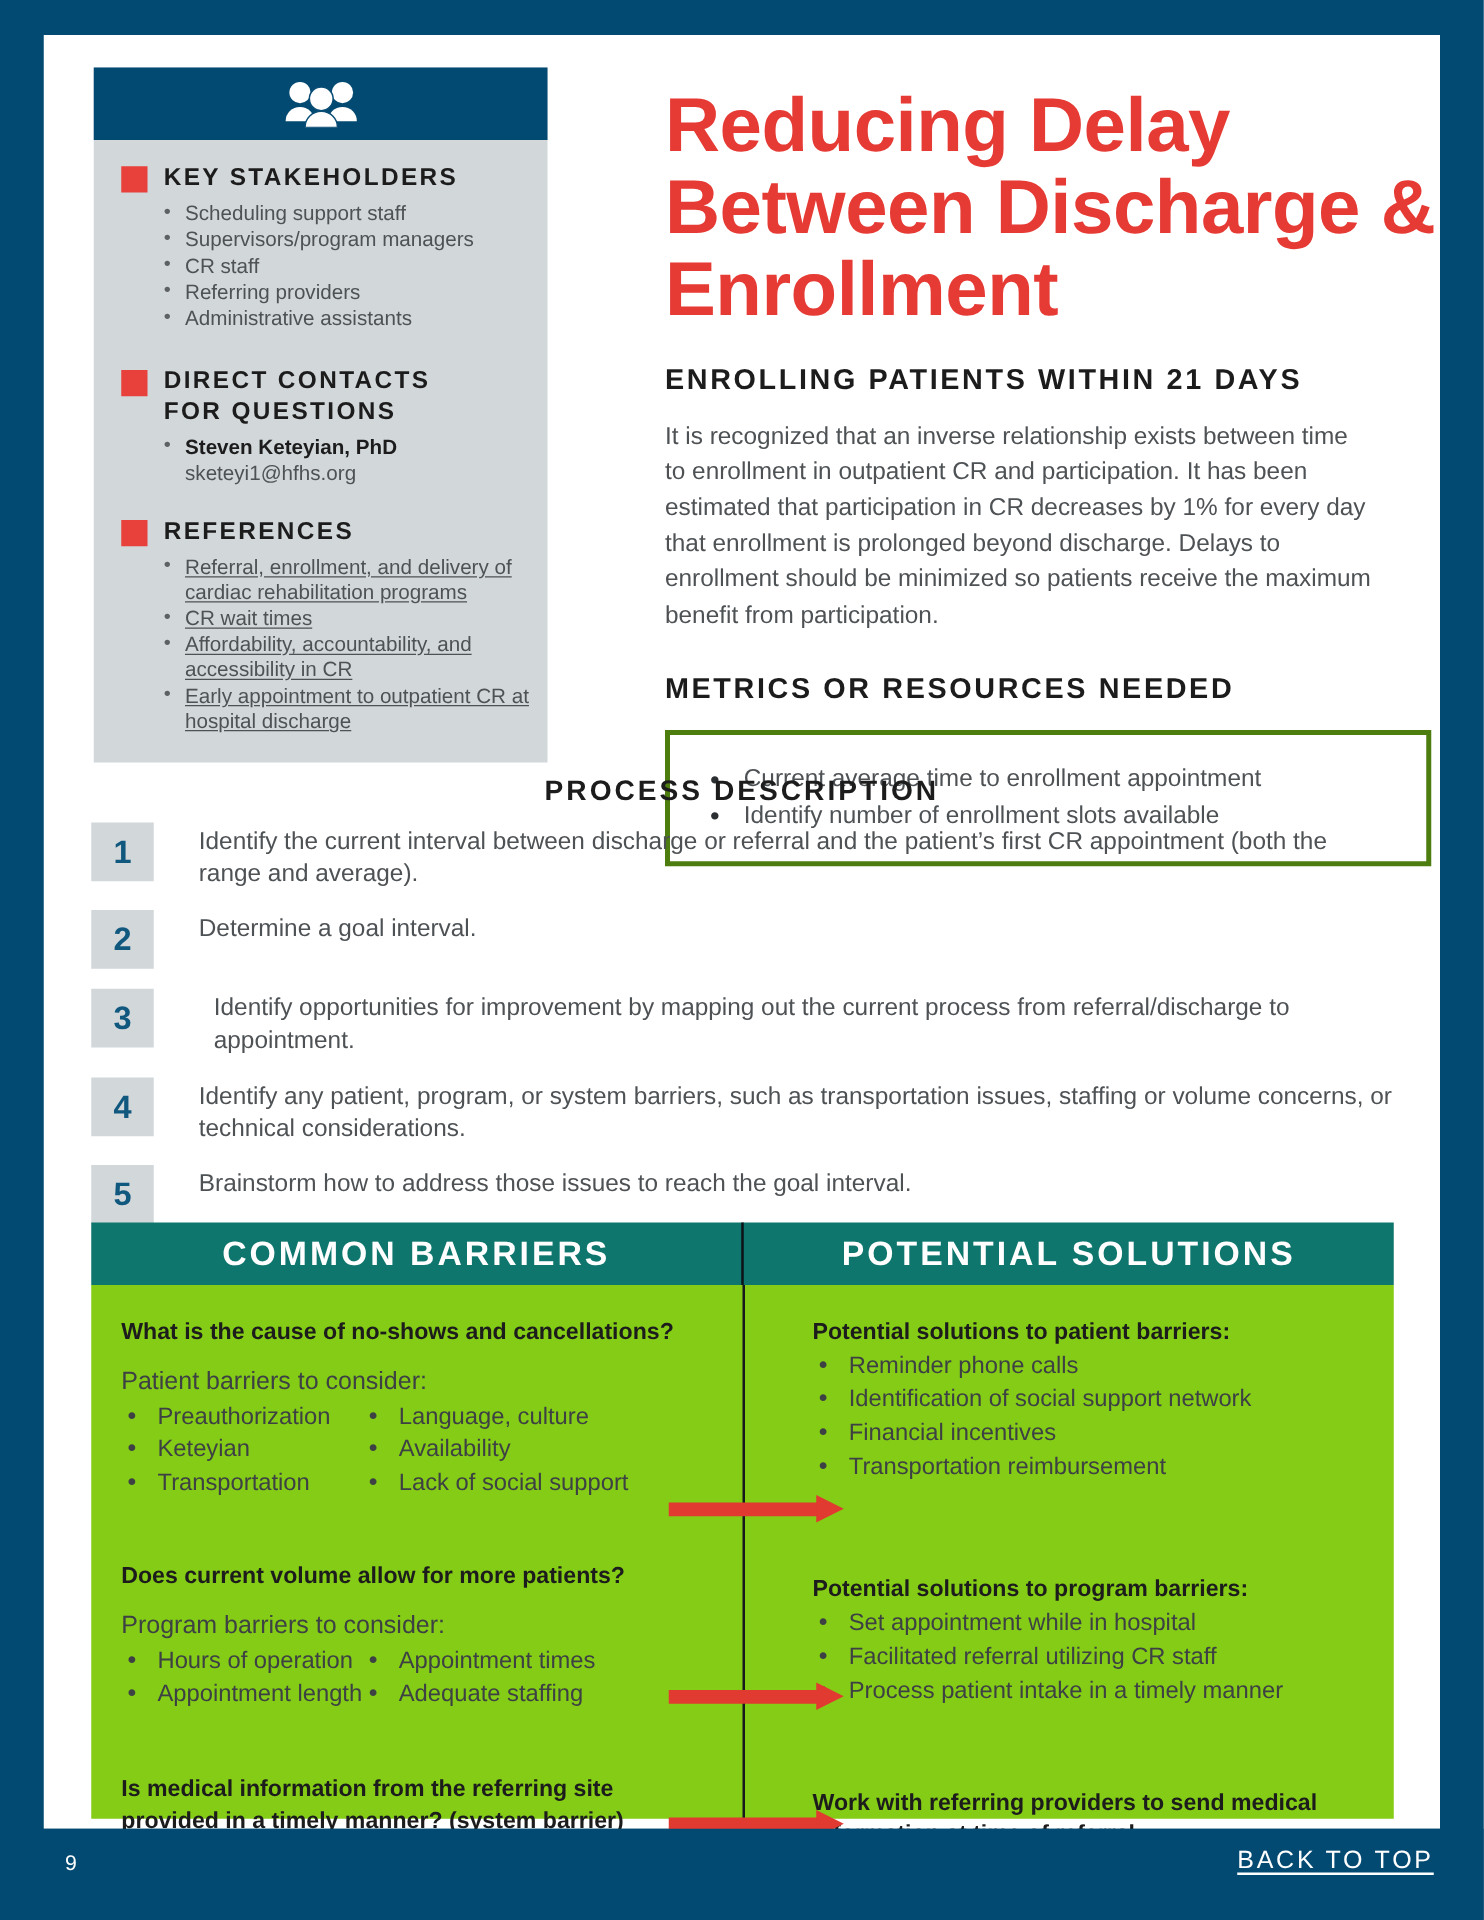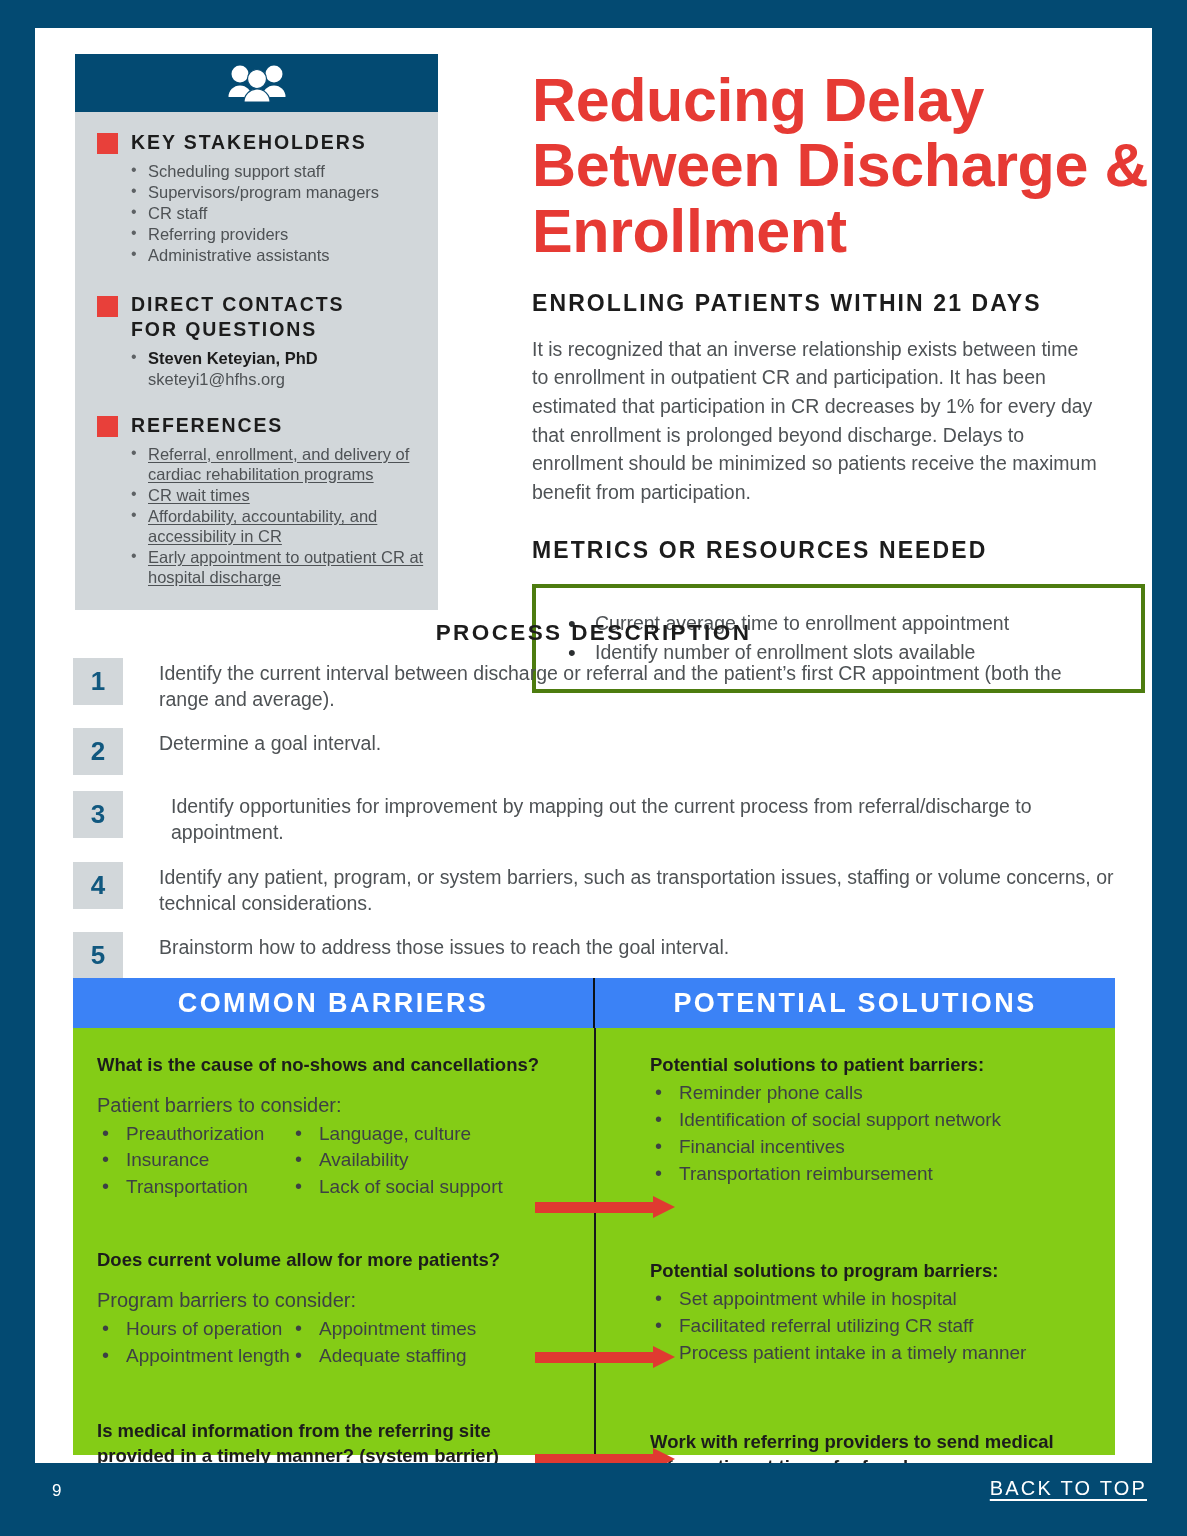--- a/index.html
+++ b/index.html
@@ -235,21 +235,21 @@
   
   .barriers-table {
     position: absolute;
     left: 38px;
     top: 950px;
     width: 1042px;
   }
   .bt-header {
     display: flex;
     height: 50px;
-    background: #3b82f6;
+    background: #0f766e;
   }
   .bt-header .cell {
     flex: 1;
     display: flex;
     align-items: center;
     justify-content: center;
     color: #ffffff;
     font-size: 27px;
     font-weight: bold;
     letter-spacing: 2.4px;
@@ -485,21 +485,21 @@
     <div class="bt-body">
       <div class="bt-divider"></div>
 
       <div class="bt-left">
         <div>
           <div class="q-head">What is the cause of no-shows and cancellations?</div>
           <div class="sub-label">Patient barriers to consider:</div>
           <div class="two-col-bullets">
             <ul class="col-a">
               <li>Preauthorization</li>
-              <li>Insurance</li>
+              <li>Keteyian</li>
               <li>Transportation</li>
             </ul>
             <ul class="col-b">
               <li>Language, culture</li>
               <li>Availability</li>
               <li>Lack of social support</li>
             </ul>
           </div>
         </div>
 

